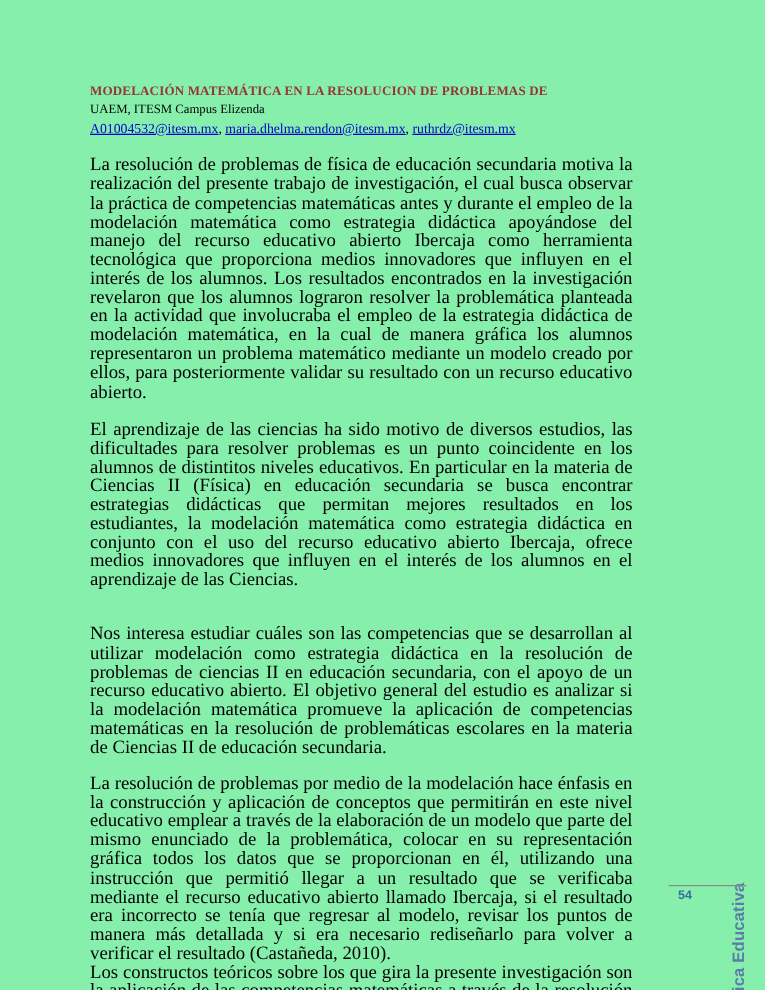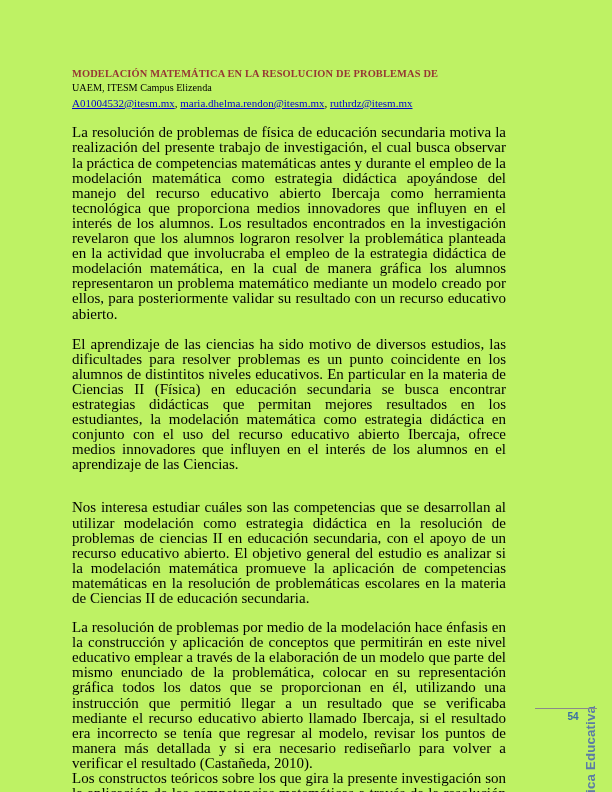--- a/index.html
+++ b/index.html
@@ -14,21 +14,21 @@
     overflow: hidden;
     font-family: "Liberation Serif", serif;
     color: #000000;
   }
 
   #page {
     position: absolute;
     left: 0; top: 0;
     width: 612px;
     height: 792px;
-    background: #bef264;
+    background: #86efac;
   }
 
   
   #content {
     position: absolute;
     left: 72px;
     top: 66px;
     width: 434px;
   }
 
@@ -119,21 +119,21 @@
   #footer-rule {
     position: absolute;
     left: 535px;
     top: 708px;
     width: 62px;
     height: 1px;
     background: #8a8a8a;
   }
   #page-number {
     position: absolute;
-    left: 542px;
+    left: 517px;
     top: 711px;
     width: 62px;
     text-align: center;
     font-family: "Liberation Sans", sans-serif;
     font-size: 10px;
     font-weight: bold;
     color: #3a6ea5;
   }
 </style>
 </head>

